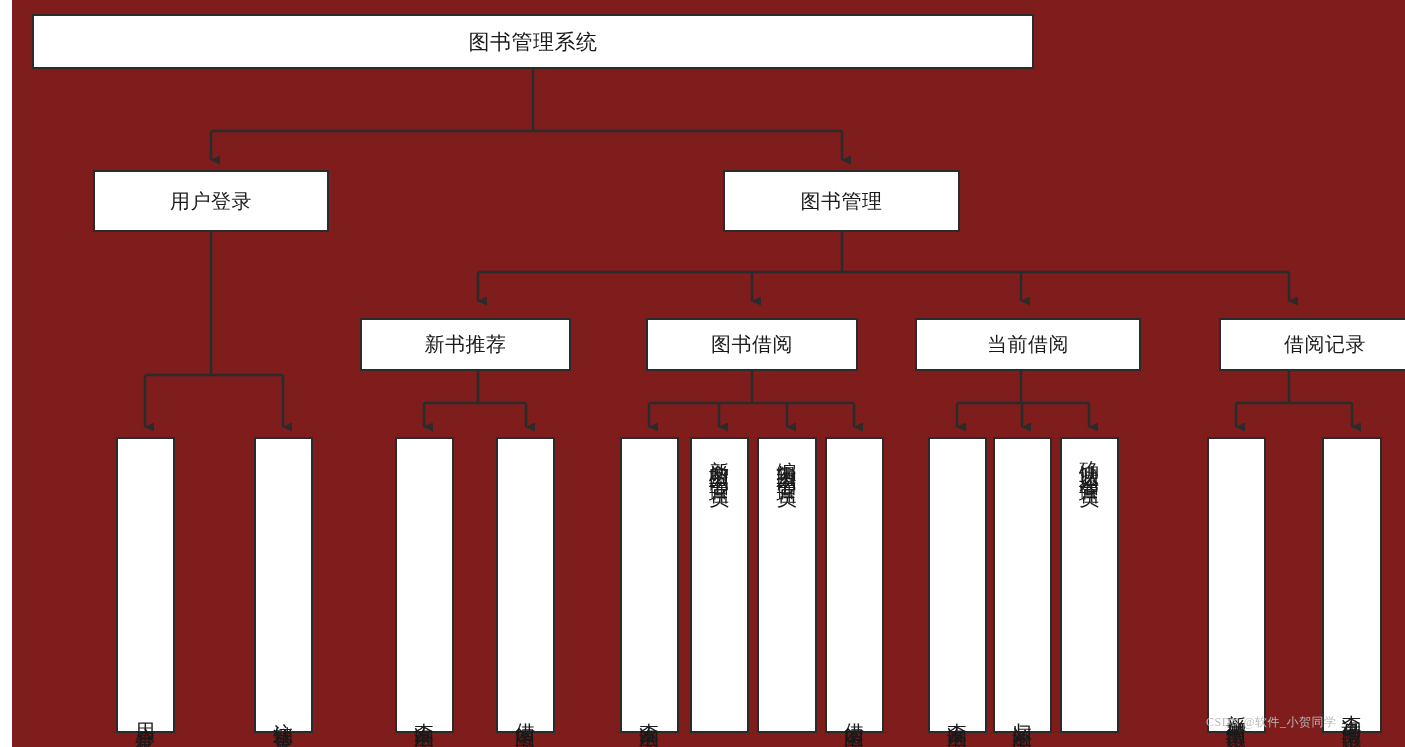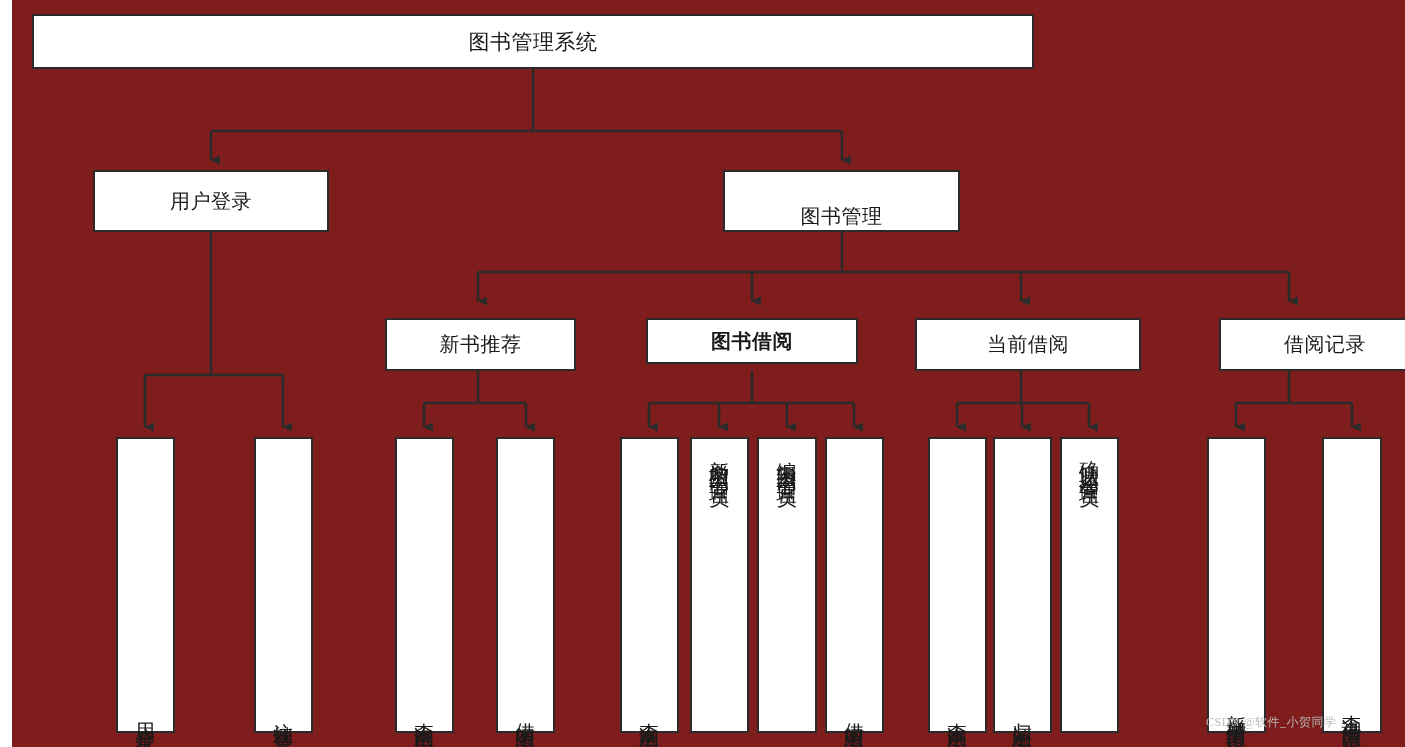--- a/index.html
+++ b/index.html
@@ -135,29 +135,29 @@
   </svg>
 
   <div class="node root" style="left:20px; top:14px; width:1002px; height:55px;">
     <span class="node-label">图书管理系统</span>
   </div>
 
   <div class="node level1" style="left:81px; top:170px; width:236px; height:62px;">
     <span class="node-label">用户登录</span>
   </div>
 
-  <div class="node level1" style="left:711px; top:170px; width:237px; height:62px;align-items:flex-end;">
+  <div class="node level1" style="left:711px; top:170px; width:237px; height:62px;">
     <span class="node-label">图书管理</span>
   </div>
 
-  <div class="node level2" style="left:373px; top:318px; width:191px; height:53px;align-items:center;">
+  <div class="node level2" style="left:348px; top:318px; width:211px; height:53px;align-items:center;">
     <span class="node-label">新书推荐</span>
   </div>
 
-  <div class="node level2" style="left:634px; top:318px; width:212px; height:46px;font-weight:bold;">
+  <div class="node level2" style="left:634px; top:318px; width:212px; height:53px;">
     <span class="node-label">图书借阅</span>
   </div>
 
   <div class="node level2" style="left:903px; top:318px; width:226px; height:53px;">
     <span class="node-label">当前借阅</span>
   </div>
 
   <div class="node level2" style="left:1207px; top:318px; width:212px; height:53px;">
     <span class="node-label">借阅记录</span>
   </div>

